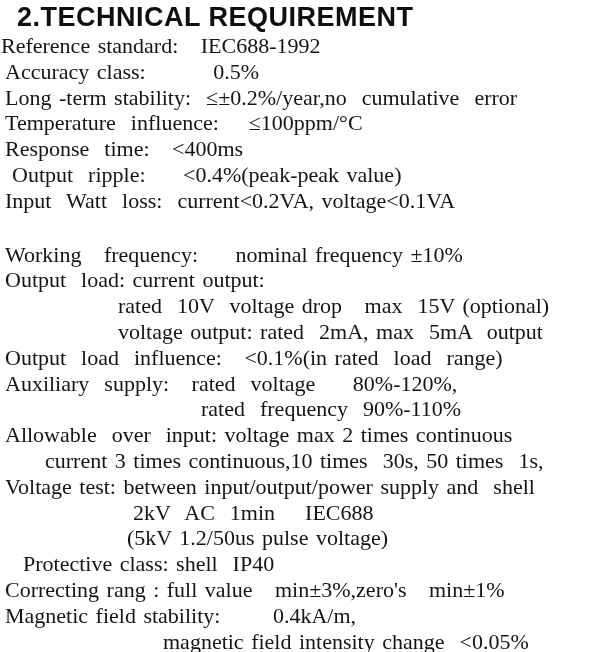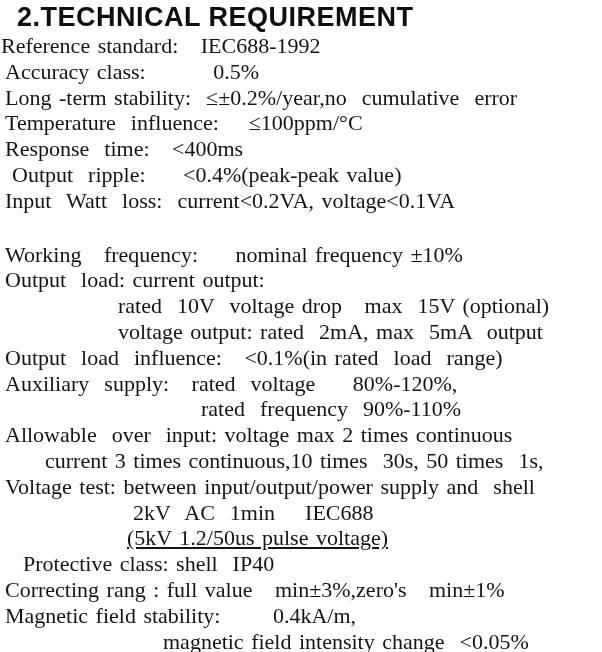--- a/index.html
+++ b/index.html
@@ -58,19 +58,19 @@
       <div class="line" style="padding-left: 5px;">Output  load: current output:</div>
       <div class="line" style="padding-left: 118px;">rated  10V  voltage drop   max  15V (optional)</div>
       <div class="line" style="padding-left: 118px;">voltage output: rated  2mA, max  5mA  output</div>
       <div class="line" style="padding-left: 5px;">Output  load  influence:   &lt;0.1%(in rated  load  range)</div>
       <div class="line" style="padding-left: 5px;">Auxiliary  supply:   rated  voltage     80%-120%,</div>
       <div class="line" style="padding-left: 201px;">rated  frequency  90%-110%</div>
       <div class="line" style="padding-left: 5px;">Allowable  over  input: voltage max 2 times continuous</div>
       <div class="line" style="padding-left: 45px;">current 3 times continuous,10 times  30s, 50 times  1s,</div>
       <div class="line" style="padding-left: 5px;">Voltage test: between input/output/power supply and  shell</div>
       <div class="line" style="padding-left: 133px;">2kV  AC  1min    IEC688</div>
-      <div class="line" style="padding-left: 127px; text-decoration: underline;">(5kV 1.2/50us pulse voltage)</div>
+      <div class="line" style="padding-left: 127px;">(5kV 1.2/50us pulse voltage)</div>
       <div class="line" style="padding-left: 23px;">Protective class: shell  IP40</div>
       <div class="line" style="padding-left: 5px;">Correcting rang : full value   min±3%,zero's   min±1%</div>
       <div class="line" style="padding-left: 5px;">Magnetic field stability:       0.4kA/m,</div>
       <div class="line" style="padding-left: 163px;">magnetic field intensity change  &lt;0.05%</div>
     </div>
 </div>
 
 </body></html>

